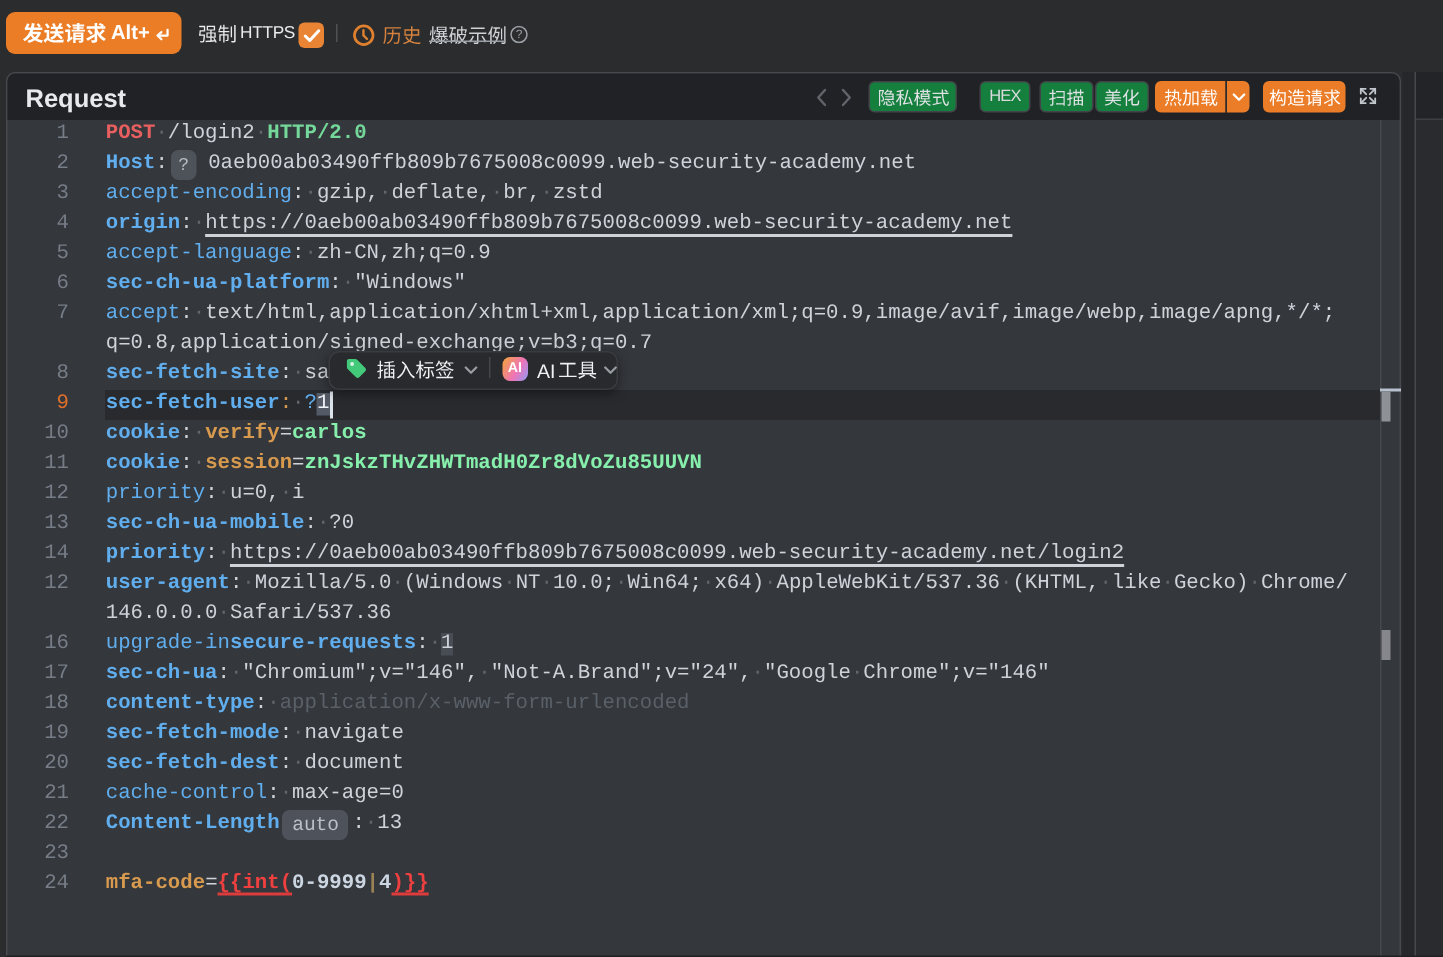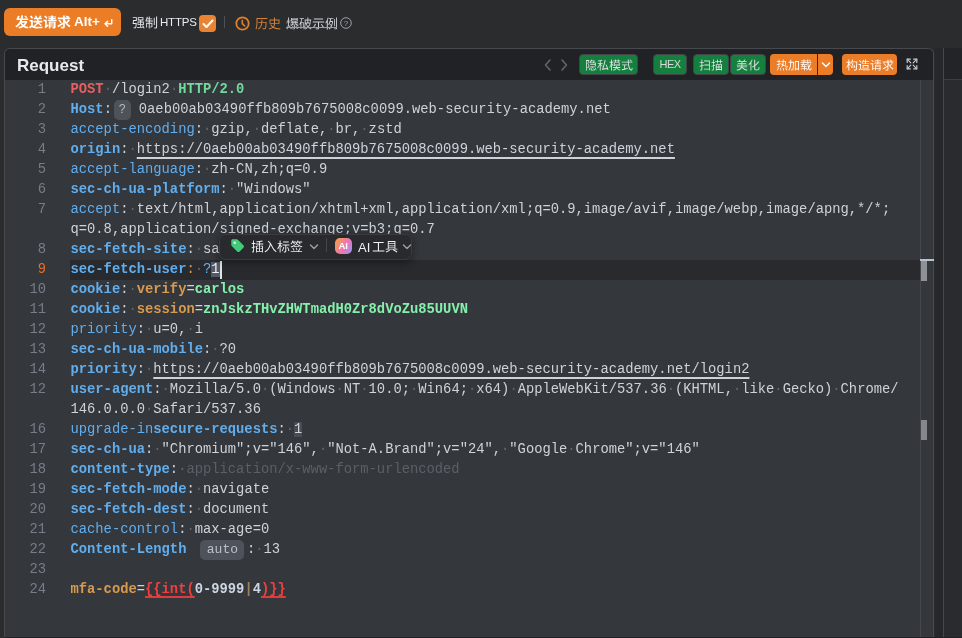--- a/index.html
+++ b/index.html
@@ -14,21 +14,21 @@
 .p{color:#86efac}
 .gy{color:#596067}
 .oc{color:#d79a4e}
 .u{text-decoration:underline;text-underline-offset:3.5px;text-decoration-thickness:1.5px}
 .sel{background:#545b66;color:#eef2f6}
 .m{background:#474c55}
 .tr{color:#ef4040;font-weight:bold;text-decoration:underline;text-decoration-color:#dd3c3c;text-underline-offset:3px;text-decoration-thickness:1.5px}
 .tm{color:#ccd6e2;font-weight:bold}
 .tp{color:#9b8255;font-weight:bold}
 .bq{display:inline-block;width:17px;height:20px;border-radius:5px;background:#4e535a;color:#b6bcc4;text-align:center;font-size:12px;margin-left:2px;margin-right:7.9px;vertical-align:top}
-.ba{display:inline-block;width:44px;height:20px;border-radius:5px;background:#4e525a;color:#b9c0c8;text-align:center;font-size:13px;margin-left:14px;margin-right:2.5px;vertical-align:top}
+.ba{display:inline-block;width:44px;height:20px;border-radius:5px;background:#4e525a;color:#b9c0c8;text-align:center;font-size:13px;margin-left:2px;margin-right:2.5px;vertical-align:top}
 .btn{position:absolute;height:21px;top:54px;background:#15803d;border:1px solid #424449;border-radius:4px;color:#dfe2e5;text-align:center}
 </style></head><body>
 <div id="app">
 
 <div style="position:absolute;left:4px;top:8px;width:117px;height:28px;border-radius:6px;background:#ec7d27"></div>
 <div style="position:absolute;left:15px;top:14.5px;color:#ffffff;line-height:0;"><svg class="" width="56.0" height="14.0" viewBox="0 -12.3 56.0 14.0">
         <path fill="currentColor" d="M9.4 -11.1C9.9 -10.4 10.6 -9.6 11 -9L12.3 -9.9C12 -10.4 11.2 -11.3 10.7 -11.8ZM1.9 -7C2 -7.2 2.6 -7.3 3.3 -7.3H5.2C4.3 -4.6 2.8 -2.5 0.3 -1.2C0.7 -0.9 1.3 -0.2 1.5 0.2C3.2 -0.8 4.5 -2 5.4 -3.5C5.9 -2.8 6.4 -2.1 6.9 -1.6C5.9 -0.9 4.6 -0.5 3.3 -0.2C3.6 0.2 4 0.8 4.2 1.3C5.7 0.9 7.1 0.3 8.3 -0.4C9.5 0.4 10.9 0.9 12.7 1.3C12.9 0.8 13.3 0.1 13.7 -0.3C12.2 -0.5 10.9 -0.9 9.8 -1.5C10.9 -2.6 11.8 -3.9 12.4 -5.7L11.2 -6.2L10.9 -6.2H6.8C6.9 -6.6 7 -6.9 7.2 -7.3H13.2L13.2 -8.9H7.6C7.8 -9.8 7.9 -10.7 8.1 -11.7L6.2 -12C6 -10.9 5.9 -9.9 5.6 -8.9H3.7C4.1 -9.6 4.4 -10.5 4.7 -11.3L2.9 -11.6C2.6 -10.5 2.1 -9.4 1.9 -9.1C1.7 -8.8 1.5 -8.6 1.3 -8.5C1.5 -8.1 1.8 -7.4 1.9 -7ZM8.3 -2.5C7.6 -3.1 7 -3.8 6.5 -4.5H10C9.5 -3.8 9 -3.1 8.3 -2.5Z M15 -11C15.6 -10.2 16.4 -9 16.7 -8.3L18.2 -9.2C17.8 -9.9 17 -11 16.3 -11.8ZM19.7 -11.3C20 -10.8 20.4 -10.1 20.7 -9.5H18.9V-8H21.9V-6.5H18.5V-4.9H21.7C21.4 -3.9 20.5 -2.9 18.4 -2.1C18.8 -1.8 19.3 -1.2 19.6 -0.8C21.4 -1.7 22.4 -2.7 23 -3.7C24 -2.8 25.1 -1.7 25.7 -1L26.9 -2.2C26.2 -2.9 25 -4 23.9 -4.9H27.3V-6.5H23.6V-8H26.8V-9.5H25.3C25.7 -10.1 26.1 -10.8 26.5 -11.4L24.8 -11.9C24.5 -11.2 24.1 -10.2 23.6 -9.5H21.5L22.3 -9.8C22.1 -10.4 21.5 -11.2 21.1 -11.9ZM17.8 -7.3H14.6V-5.7H16.1V-1.9C15.5 -1.7 14.8 -1.1 14.1 -0.3L15.2 1.4C15.7 0.5 16.3 -0.4 16.7 -0.4C17.1 -0.4 17.6 0 18.2 0.4C19.2 1 20.5 1.1 22.3 1.1C23.8 1.1 26.2 1 27.2 1C27.2 0.5 27.5 -0.4 27.7 -0.9C26.3 -0.7 23.9 -0.5 22.4 -0.5C20.8 -0.5 19.4 -0.6 18.5 -1.2C18.2 -1.3 17.9 -1.5 17.8 -1.6Z M29.1 -10.7C29.9 -10 30.9 -9 31.3 -8.4L32.5 -9.6C32 -10.2 31 -11.1 30.2 -11.7ZM28.5 -7.6V-6H30.2V-1.6C30.2 -1 29.8 -0.5 29.5 -0.3C29.8 0 30.2 0.7 30.3 1.1C30.5 0.8 31 0.4 33.5 -1.6C33.4 -1.9 33.1 -2.6 33 -3L31.8 -2.1V-7.6ZM35.4 -2.7H39V-1.9H35.4ZM35.4 -3.8V-4.5H39V-3.8ZM36.3 -11.9V-10.9H33.3V-9.7H36.3V-9.2H33.7V-8.1H36.3V-7.5H32.8V-6.3H41.6V-7.5H38V-8.1H40.7V-9.2H38V-9.7H41.1V-10.9H38V-11.9ZM33.8 -5.7V1.3H35.4V-0.8H39V-0.4C39 -0.2 38.9 -0.2 38.8 -0.2C38.6 -0.2 37.9 -0.1 37.3 -0.2C37.5 0.2 37.7 0.8 37.8 1.2C38.8 1.3 39.4 1.2 39.9 1C40.4 0.8 40.6 0.4 40.6 -0.4V-5.7Z M43.3 -6.7C44.1 -6 45.1 -4.8 45.5 -4.1L46.9 -5.1C46.4 -5.8 45.4 -6.9 44.6 -7.6ZM42.4 -1.6 43.5 -0.1C44.8 -0.9 46.5 -1.9 48.1 -3V-0.8C48.1 -0.6 48 -0.5 47.7 -0.5C47.5 -0.5 46.6 -0.5 45.7 -0.5C46 0 46.2 0.8 46.3 1.3C47.6 1.3 48.5 1.2 49 0.9C49.6 0.6 49.8 0.2 49.8 -0.8V-4.7C51 -2.6 52.5 -1 54.4 0C54.7 -0.4 55.2 -1.1 55.6 -1.5C54.3 -2.1 53.2 -3 52.2 -4C53 -4.8 54 -5.8 54.9 -6.7L53.4 -7.8C52.8 -7 52 -6 51.2 -5.3C50.7 -6.1 50.2 -7 49.8 -8V-8.1H55.2V-9.8H53.7L54.3 -10.5C53.7 -10.9 52.6 -11.5 51.7 -11.9L50.7 -10.9C51.3 -10.6 52 -10.2 52.6 -9.8H49.8V-11.9H48.1V-9.8H42.8V-8.1H48.1V-4.7C46 -3.6 43.8 -2.3 42.4 -1.6Z"></path>
       </svg></div>
 <div style="position:absolute;left:74px;top:13.5px;font-size:13.5px;font-weight:bold;color:#fff">Alt+</div>
 <div style="position:absolute;left:103px;top:18.5px;line-height:0"><svg width="10" height="9" viewBox="0 0 10 9">

